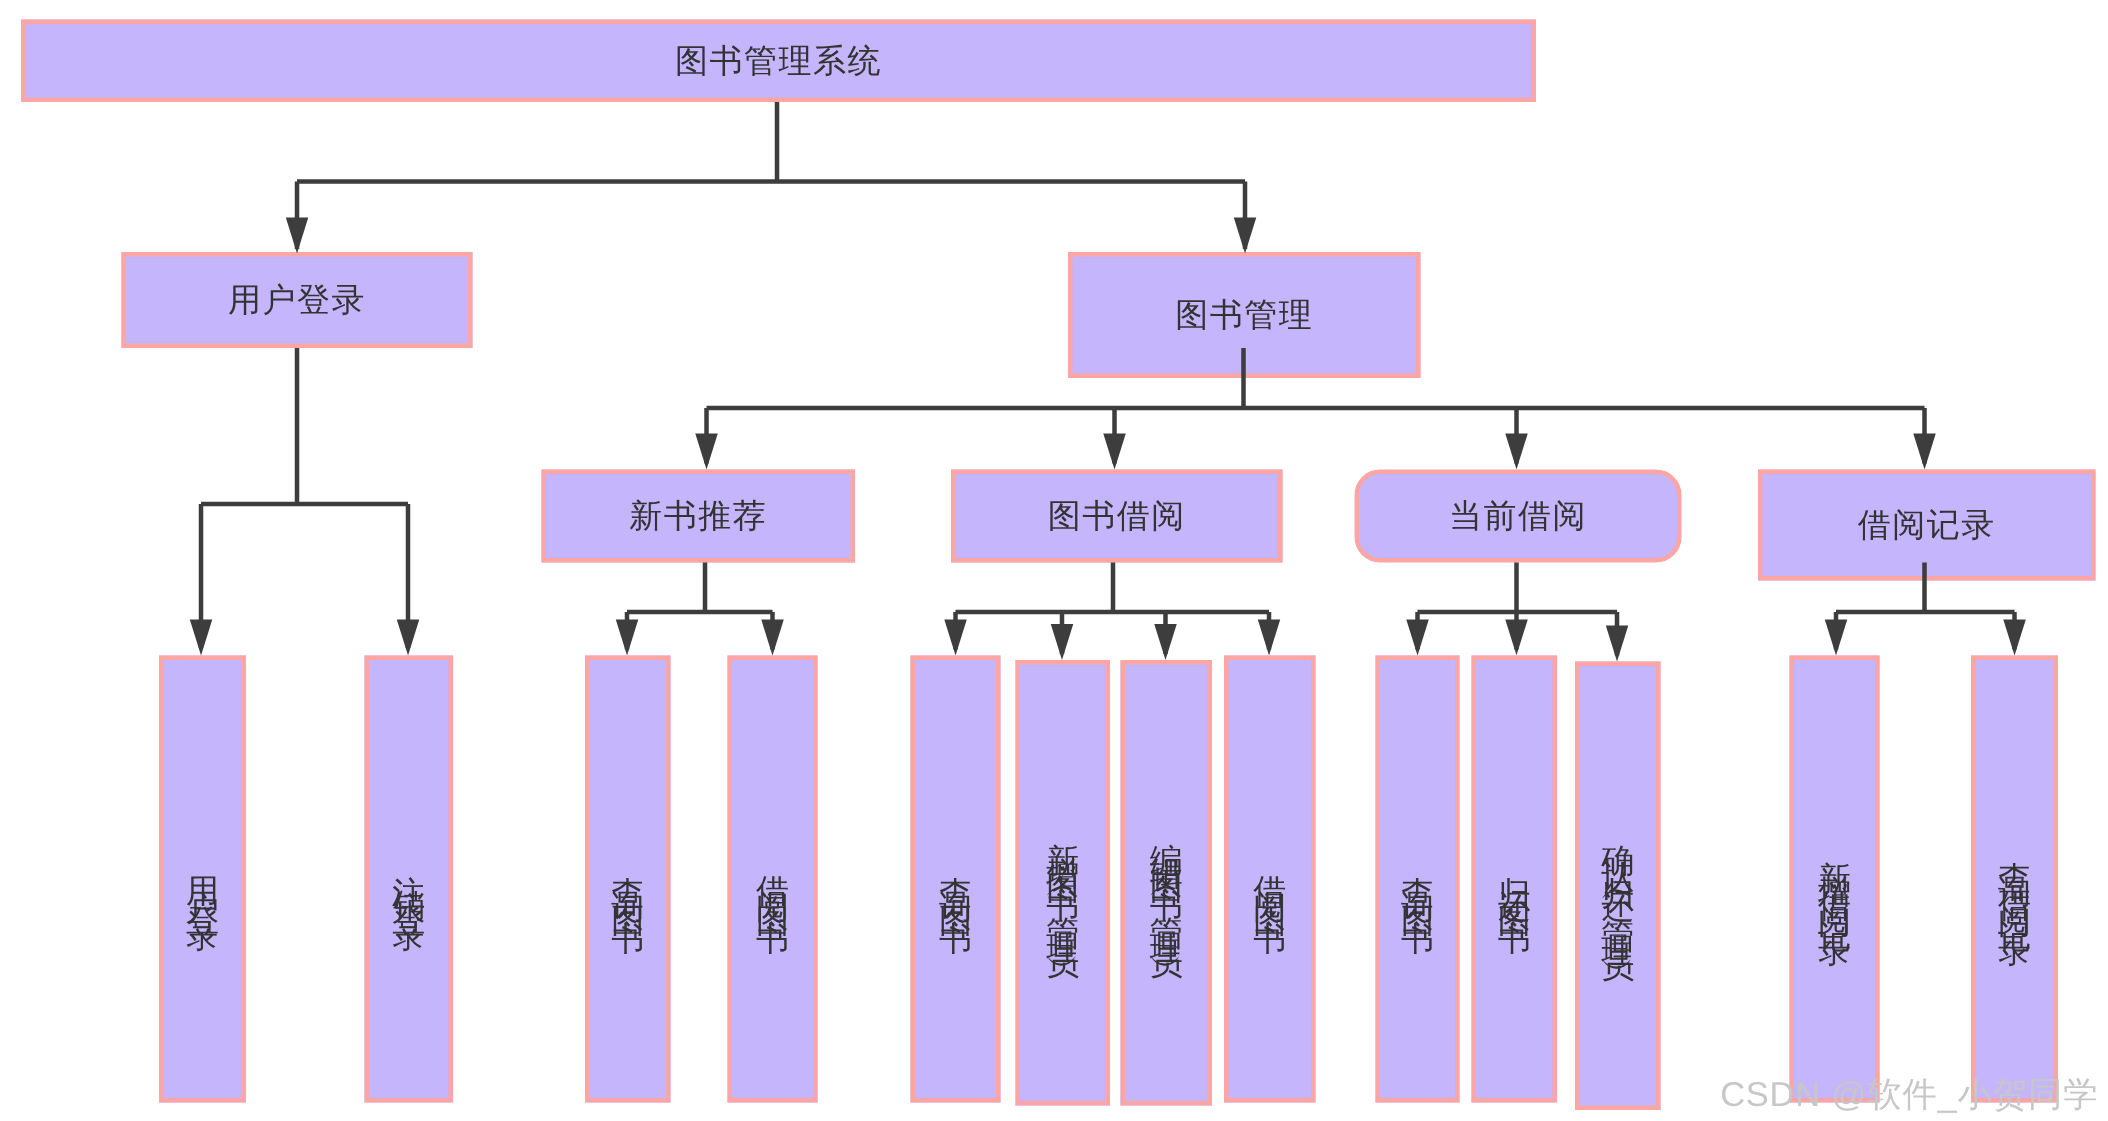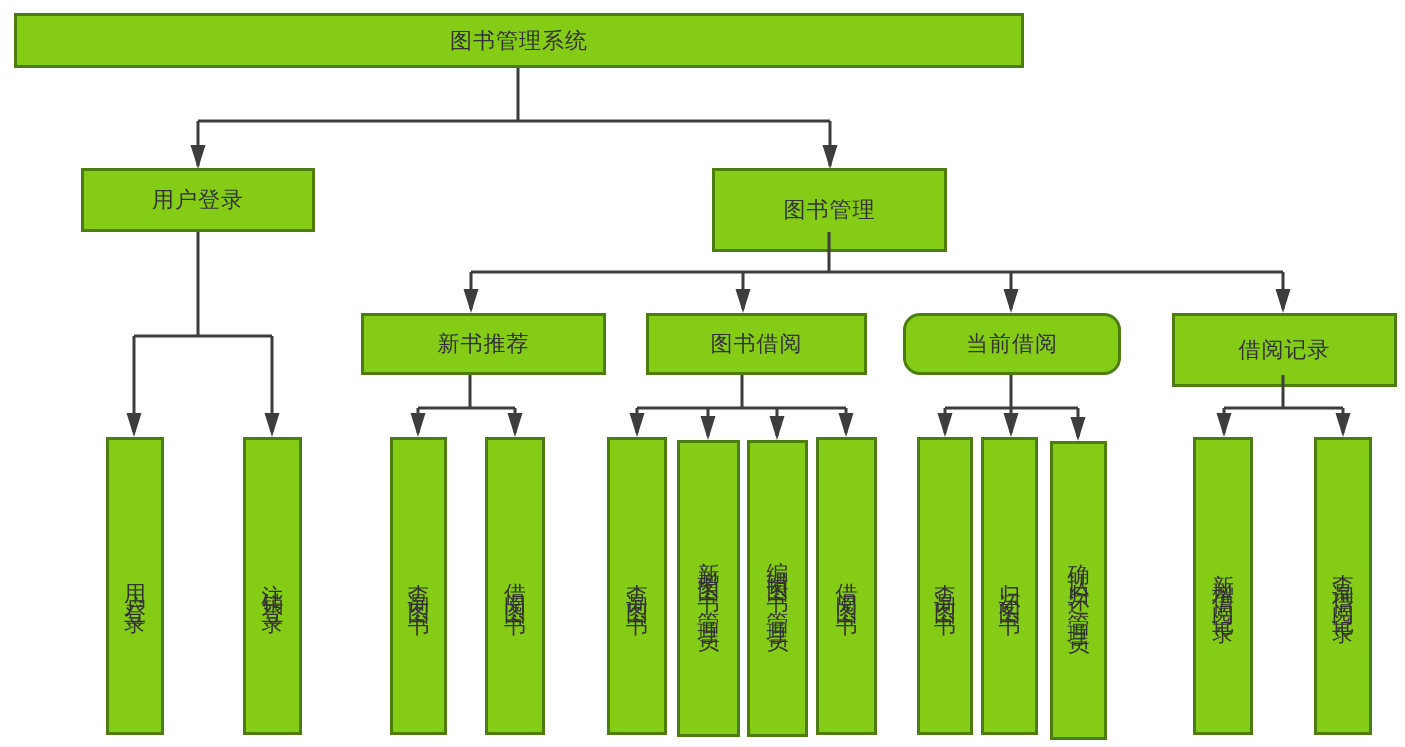--- a/index.html
+++ b/index.html
@@ -11,22 +11,22 @@
     position: relative;
     width: 1405px;
     height: 747px;
     background: #ffffff;
     font-family: "Liberation Sans", sans-serif;
     overflow: hidden;
   }
   .node {
     position: absolute;
     box-sizing: border-box;
-    background: #84cc16;
-    border: 3px solid #4d7c0f;
+    background: #c4b5fd;
+    border: 3px solid #fca5a5;
     display: flex;
     align-items: center;
     justify-content: center;
     color: #333333;
     z-index: 2;
   }
   .node.h span {
     font-size: 22px;
     letter-spacing: 1px;
     white-space: nowrap;
@@ -75,24 +75,24 @@
     <span>图书管理系统</span>
   </div>
 
   <div class="node h" style="left:81px; top:168px; width:234px; height:64px;">
     <span>用户登录</span>
   </div>
   <div class="node h" style="left:712px; top:168px; width:235px; height:84px;">
     <span>图书管理</span>
   </div>
 
-  <div class="node h" style="left:361px; top:313px; width:245px; height:62px;font-family:Liberation Serif, serif;">
+  <div class="node h" style="left:361px; top:313px; width:209px; height:62px;font-family:Liberation Serif, serif;">
     <span>新书推荐</span>
   </div>
-  <div class="node h" style="left:634px; top:313px; width:221px; height:62px;margin-left:12px;">
+  <div class="node h" style="left:634px; top:313px; width:221px; height:62px;">
     <span>图书借阅</span>
   </div>
   <div class="node h" style="left:903px; top:313px; width:218px; height:62px;border-radius:17px;">
     <span>当前借阅</span>
   </div>
   <div class="node h" style="left:1172px; top:313px; width:225px; height:74px;">
     <span>借阅记录</span>
   </div>
 
   <div class="node v" style="left:106px; top:437px; width:58px; height:298px;">
@@ -182,14 +182,15 @@
       <polygon points="1070.5,417 1085.5,417 1078,441"></polygon>
     </g>
 
     <g>
       <path d="M1283 375 V408 M1224 408 H1343 M1224 408 V433 M1343 408 V433"></path>
       <polygon points="1216.5,413 1231.5,413 1224,437"></polygon>
       <polygon points="1335.5,413 1350.5,413 1343,437"></polygon>
     </g>
   </svg>
 
+  <div class="watermark">CSDN @软件_小贺同学</div>
 
 </div>
 
 </body></html>

